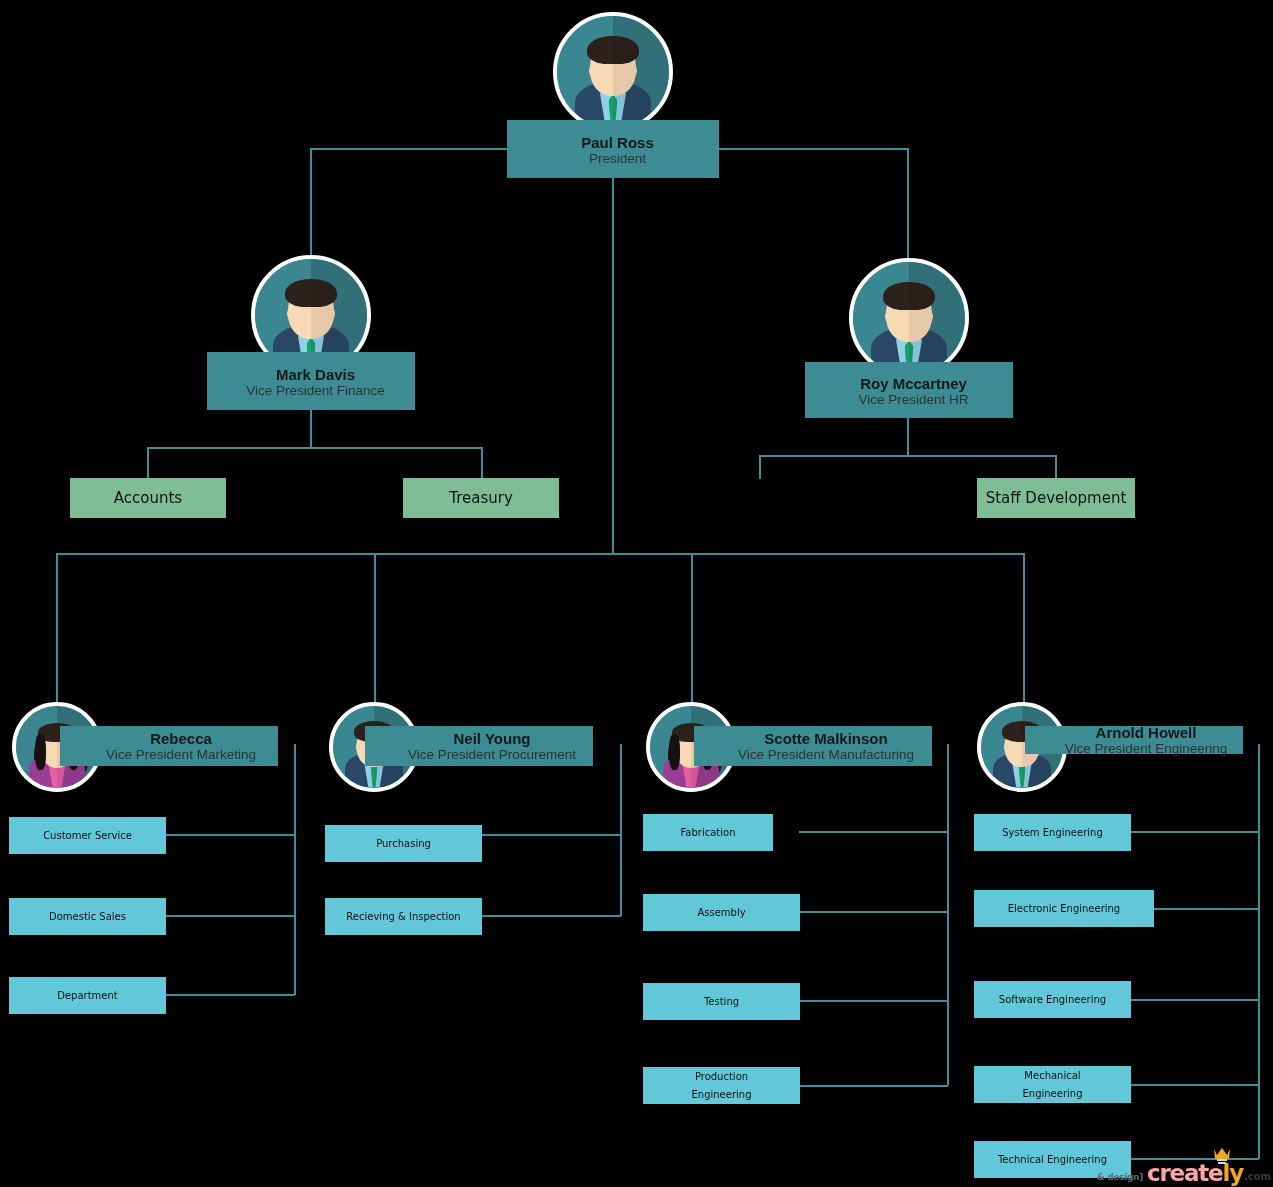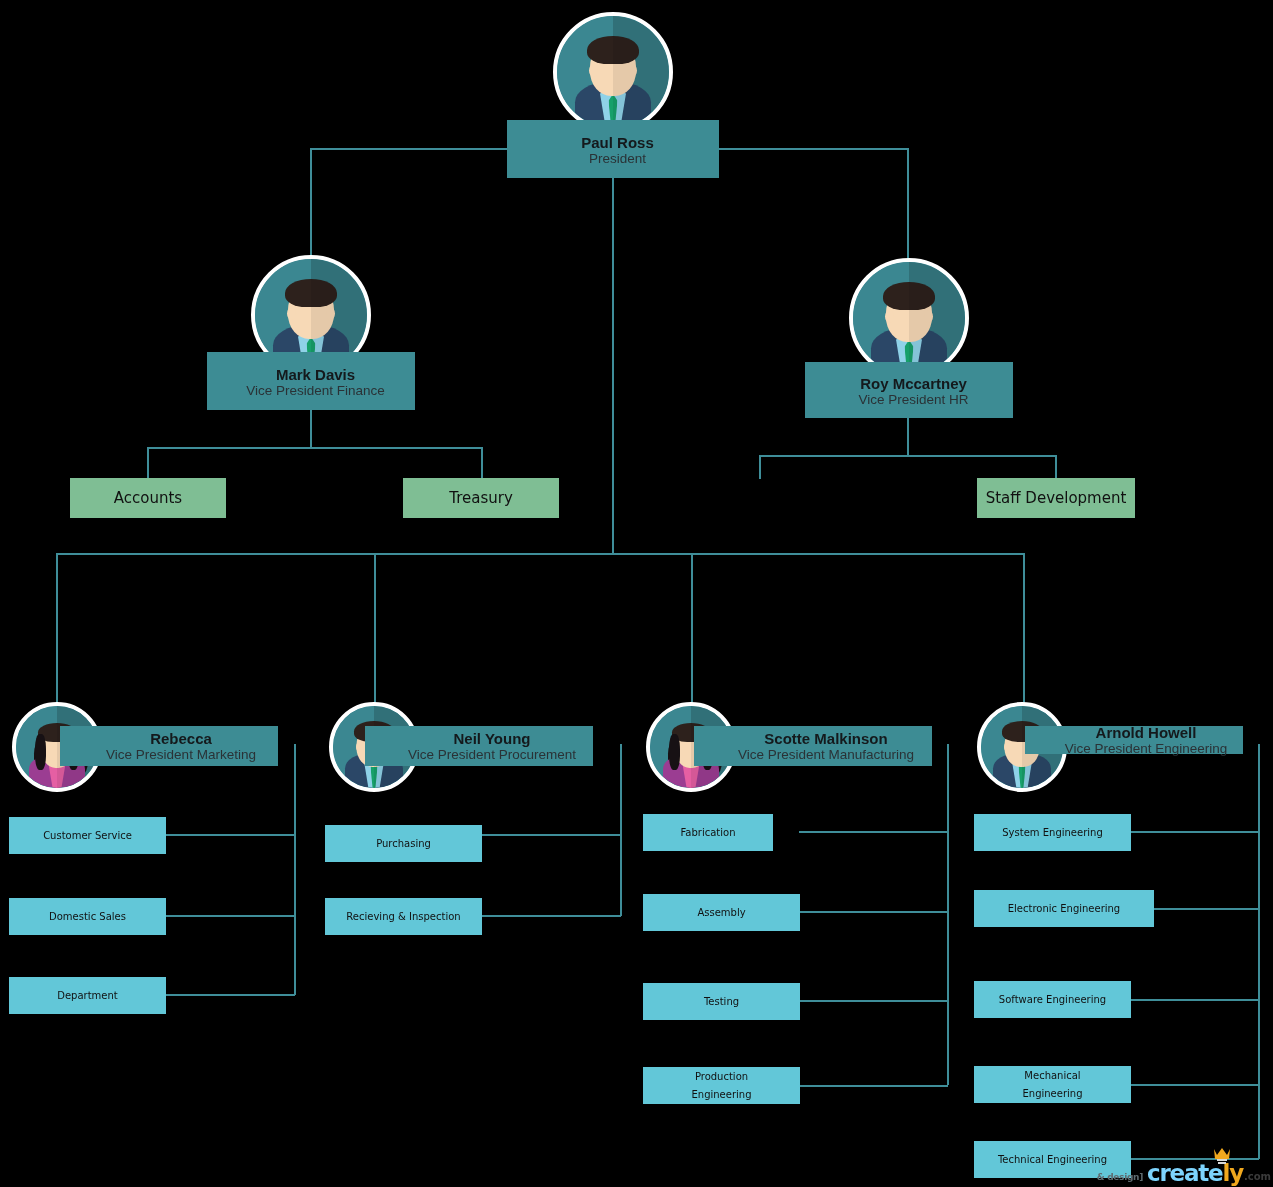--- a/index.html
+++ b/index.html
@@ -53,21 +53,21 @@
   .fem .av-shirt{background:#e55fa3;}
   .fem .av-hairlong{position:absolute;background:#171114;border-radius:46% 46% 40% 40%;}
 
   .av-halfdark{position:absolute;top:0;right:0;width:50%;height:100%;background:rgba(0,0,0,.10);}
 
   
   #watermark{position:absolute;right:2px;bottom:2px;display:flex;align-items:flex-end;
              font-family:"DejaVu Sans",sans-serif;}
   #wm-prefix{font-size:9px;color:#5f6b70;font-weight:bold;margin-right:4px;margin-bottom:3px;letter-spacing:-.3px;}
   #wm-word{font-size:23px;font-weight:bold;letter-spacing:-1.2px;line-height:23px;}
-  #wm-word .b{color:#7dd3fc;}
+  #wm-word .b{color:#fca5a5;}
   #wm-word .y{color:#f0a81e;}
   #wm-dotcom{font-size:10px;color:#3b3b3b;font-weight:bold;margin-bottom:3px;margin-left:1px;}
   #wm-bulb{position:absolute;right:38px;bottom:20px;width:22px;height:18px;}
 </style>
 </head>
 <body>
 
 <div id="stage">
 
   <div class="ln lnv" style="left:612px;top:178px;height:22px;"></div>

